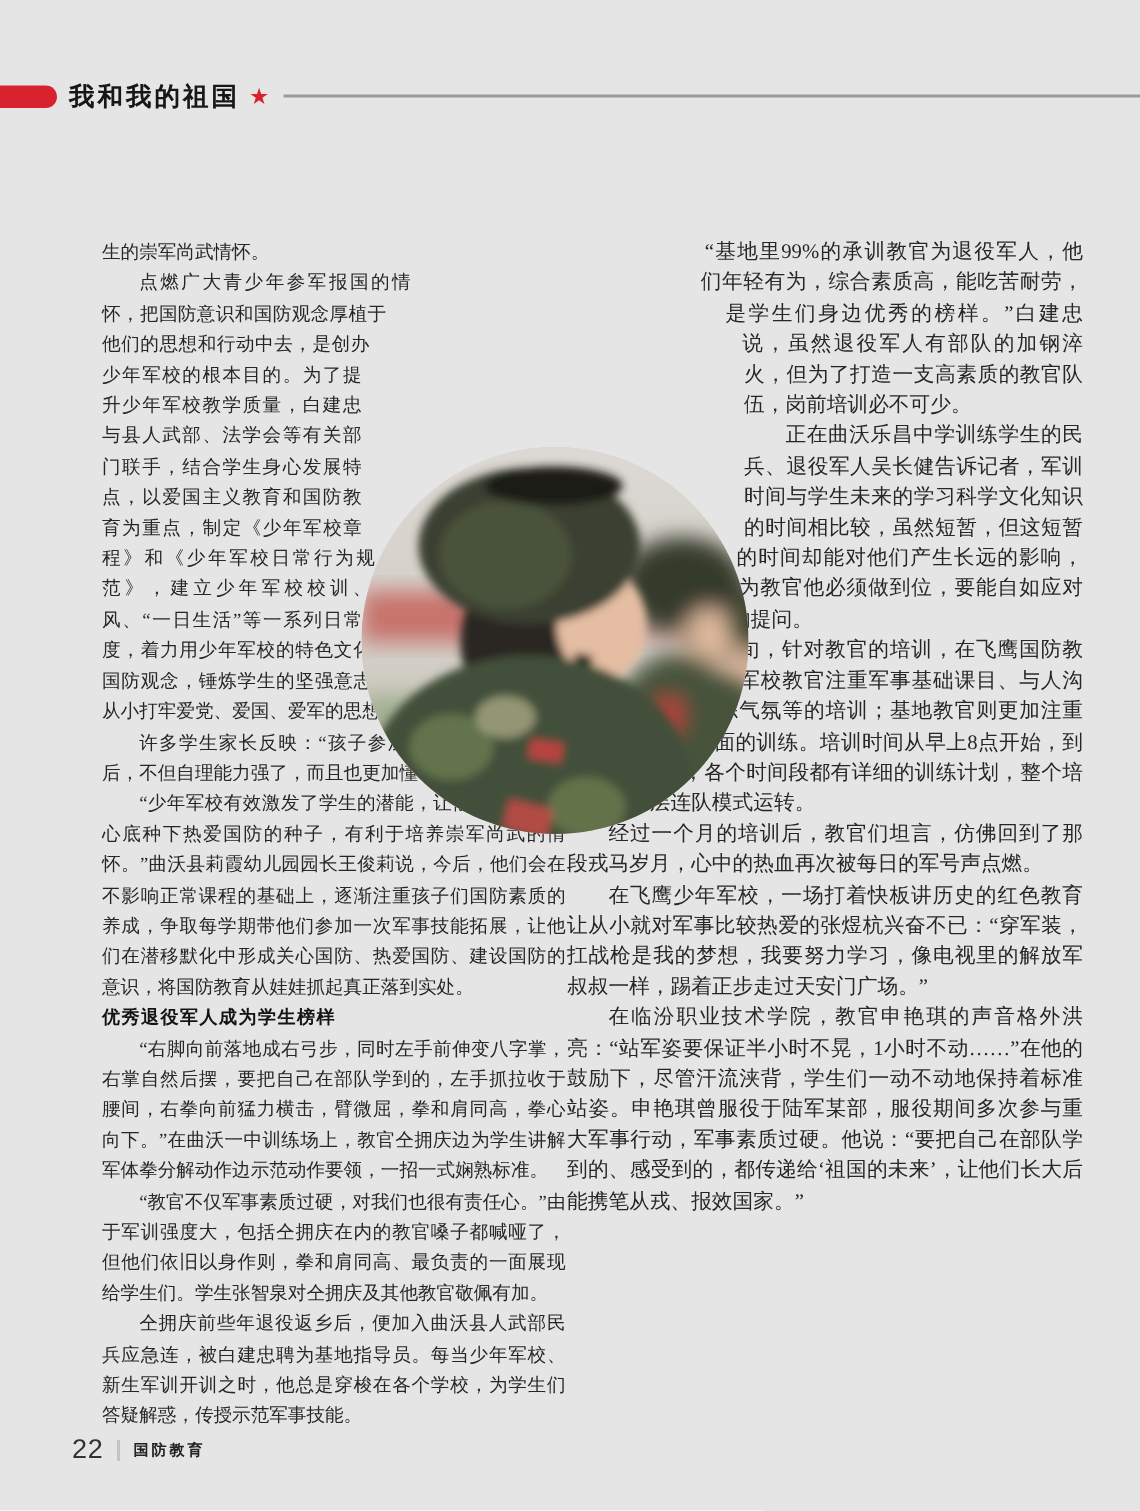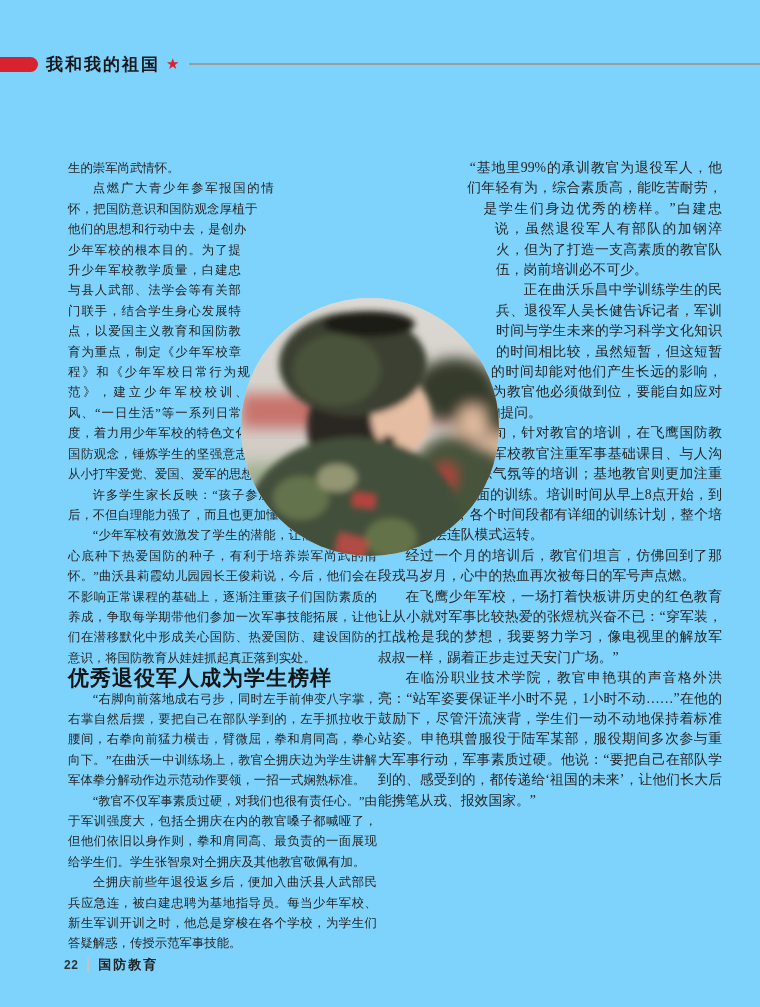--- a/index.html
+++ b/index.html
@@ -1,16 +1,16 @@
 <!DOCTYPE html>
 <html><head>
 <meta charset="utf-8">
 <style>
   html,body{margin:0;padding:0;background:#fff;}
-  .page{position:relative;width:760px;height:1007px;background:#7dd3fc;overflow:hidden;
+  .page{position:relative;width:760px;height:1007px;background:#e5e5e5;overflow:hidden;
         font-family:"Liberation Serif",serif;color:#262626;}
 
   
   .hdr{position:absolute;left:0;top:52px;right:0;height:24px;display:flex;align-items:center;}
   .hdr .redtab{width:38px;height:15px;background:#d8222e;border-radius:0 9px 9px 0;flex:0 0 auto;}
   .hdr .title{font-family:"Liberation Sans",sans-serif;font-weight:bold;font-size:17px;
               color:#17171a;letter-spacing:2px;margin-left:8px;}
   .hdr .star{color:#d8222e;font-size:15px;margin-left:6px;}
   .hdr .rule{flex:1 1 auto;height:0;border-top:2px solid #9b9b9b;margin-left:10px;}
 
@@ -21,39 +21,39 @@
   .col-right{left:378px;width:344px;font-size:13.8px;line-height:20.4px;}
   .ind{text-indent:2em;}
 
   
   .wrap-left{float:right;width:136px;height:276px;margin-top:174px;
              shape-outside:circle(129px at 134px 139px);shape-margin:12px;}
   .wrap-right{float:left;width:118px;height:276px;margin-top:174px;
               shape-outside:circle(129px at -12px 139px);shape-margin:12px;}
 
   
-  .subhead{font-family:"Liberation Sans",sans-serif;font-weight:bold;font-size:21px;
+  .subhead{font-family:"Liberation Sans",sans-serif;font-weight:bold;font-size:12px;
            color:#141414;text-align:center;margin:16px 0 14px;letter-spacing:1px;text-indent:0;}
 
   
   .photo{position:absolute;left:241px;top:298px;width:258px;height:258px;border-radius:50%;
          overflow:hidden;background:#d8d4d0;}
   .photo svg{display:block;}
 
   
   .endmark{display:inline-block;width:12px;height:12px;border:1.5px solid #c62830;color:#c62830;
            font-family:"Liberation Sans",sans-serif;font-weight:bold;font-size:9px;line-height:12px;
            text-align:center;margin-left:5px;vertical-align:-1px;}
 
   
   .ftr{position:absolute;left:48px;top:956px;display:flex;align-items:center;
        font-family:"Liberation Sans",sans-serif;}
-  .ftr .pagenum{font-size:12px;color:#333;font-weight:bold;letter-spacing:.5px;margin-left:16px;}
+  .ftr .pagenum{font-size:18px;color:#333;font-weight:normal;letter-spacing:.5px;}
   .ftr .div{width:2px;height:14px;background:#c4c4c4;margin:0 9px;}
-  .ftr .section{font-size:13px;color:#222;font-weight:bold;letter-spacing:2px;}
+  .ftr .section{font-size:10px;color:#222;font-weight:bold;letter-spacing:2px;}
 </style>
 </head>
 <body>
 
 <div class="page">
 
   <div class="hdr">
     <div class="redtab"></div>
     <div class="title">我和我的祖国</div>
     <div class="star">★</div>

